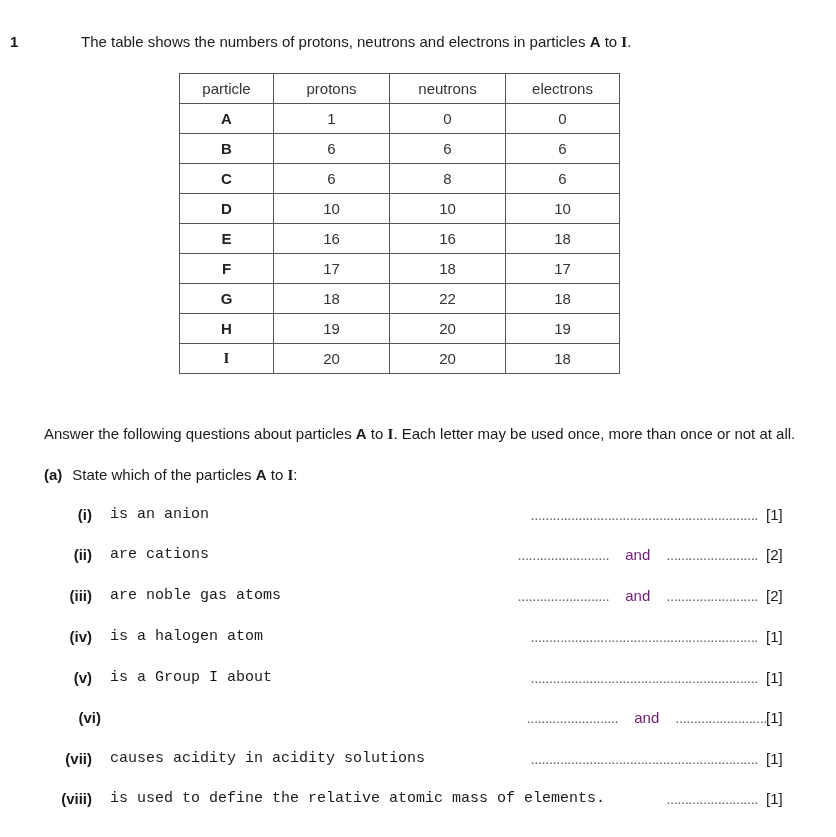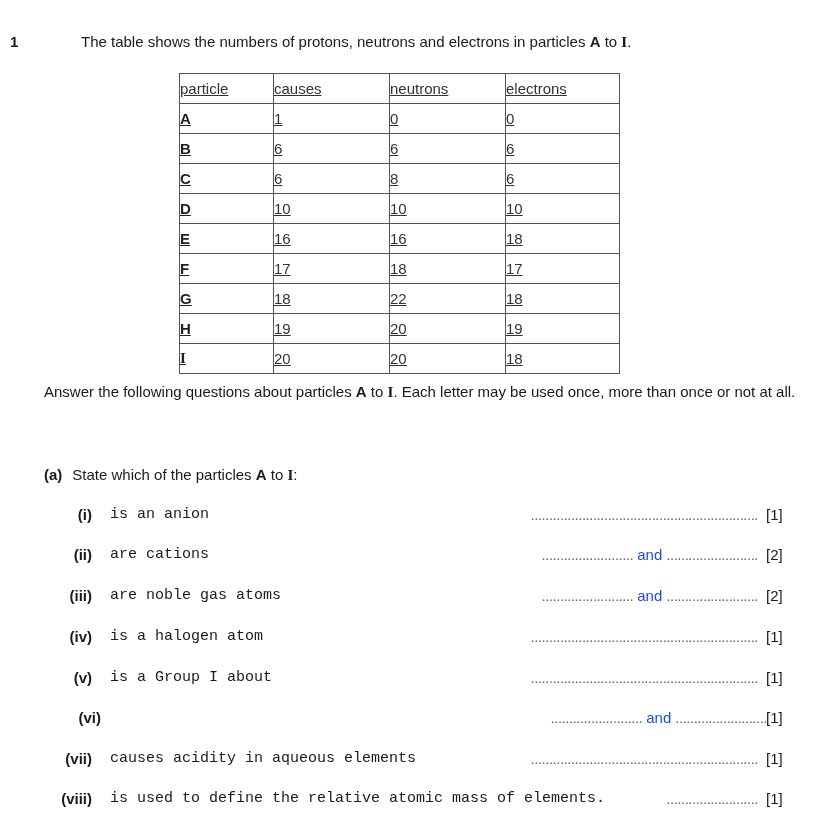--- a/index.html
+++ b/index.html
@@ -12,52 +12,52 @@
     .qnum { left: 10px; top: 33px; font-weight: bold; }
     .intro { left: 44px; top: 33px; white-space: nowrap; margin-left: 37px; }
     .serif-b { font-family: "Liberation Serif", serif; font-weight: bold; }
     b, .b { font-weight: bold; }
 
     table.pt {
       position: absolute; left: 179px; top: 73px;
       border-collapse: collapse; font-size: 15px;
     }
     table.pt td, table.pt th {
-      border: 1.5px solid #555; height: 29px; padding: 0; text-align: left;
-      font-weight: normal; color: #333; text-decoration: underline;
+      border: 1.5px solid #555; height: 29px; padding: 0; text-align: center;
+      font-weight: normal; color: #333;
     }
     table.pt th { font-weight: normal; }
     table.pt td.lbl { font-weight: bold; color: #222; }
     .c0 { width: 93px; } .c1 { width: 115px; } .c2 { width: 115px; } .c3 { width: 113px; }
 
-    .para { left: 44px; top: 380px; width: 760px; line-height: 24px; }
+    .para { left: 44px; top: 419px; width: 760px; line-height: 29px; }
     .parta { left: 44px; top: 466px; white-space: nowrap; }
     .parta .lab { font-weight: bold; margin-right: 10px; }
 
     .sub { left: 0; width: 836px; height: 22px; }
     .sub .num { position: absolute; right: 744px; font-weight: bold; text-align: right; white-space: nowrap; }
     .sub .txt { position: absolute; left: 110px; white-space: nowrap; font-family: Liberation Mono, monospace; }
     .sub .ans { position: absolute; right: 78px; white-space: nowrap; color: #555; letter-spacing: -0.5px; }
-    .sub .ans .and { color: #1d4ed8; letter-spacing: 0; margin: 0 4px; }
+    .sub .ans .and { color: #701a75; letter-spacing: 0; margin: 0 16px; }
     .sub .mark { position: absolute; left: 766px; white-space: nowrap; }
     .dots { color: #666; }
   </style>
 </head>
 <body>
 
 <div class="abs qnum">1</div>
 <div class="abs intro">
   <span>The table shows the numbers of protons, neutrons and electrons in particles </span><b>A</b><span> to </span><span class="serif-b">I</span><span>.</span>
 </div>
 
 <table class="pt">
   <thead>
     <tr>
       <th class="c0">particle</th>
-      <th class="c1">causes</th>
+      <th class="c1">protons</th>
       <th class="c2">neutrons</th>
       <th class="c3">electrons</th>
     </tr>
   </thead>
   <tbody id="tbody">
       <tr>
         <td class="c0 lbl">A</td>
         <td class="c1">1</td>
         <td class="c2">0</td>
         <td class="c3">0</td>
@@ -152,21 +152,21 @@
       <span class="ans"><span class="dots">..............................................................</span></span>
       <span class="mark">[1]</span>
     </div>
     <div class="abs sub" style="top: 709px; padding-left: 9px;">
       <span class="num">(vi)</span>
       <span class="ans"><span class="dots">.........................</span><span class="and">and</span><span class="dots">.........................</span></span>
       <span class="mark">[1]</span>
     </div>
     <div class="abs sub" style="top: 750px;">
       <span class="num">(vii)</span>
-      <span class="txt">causes acidity in aqueous elements</span>
+      <span class="txt">causes acidity in acidity solutions</span>
       <span class="ans"><span class="dots">..............................................................</span></span>
       <span class="mark">[1]</span>
     </div>
     <div class="abs sub" style="top: 790px;">
       <span class="num">(viii)</span>
       <span class="txt">is used to define the relative atomic mass of elements.</span>
       <span class="ans"><span class="dots">.........................</span></span>
       <span class="mark">[1]</span>
     </div>
   </div>

